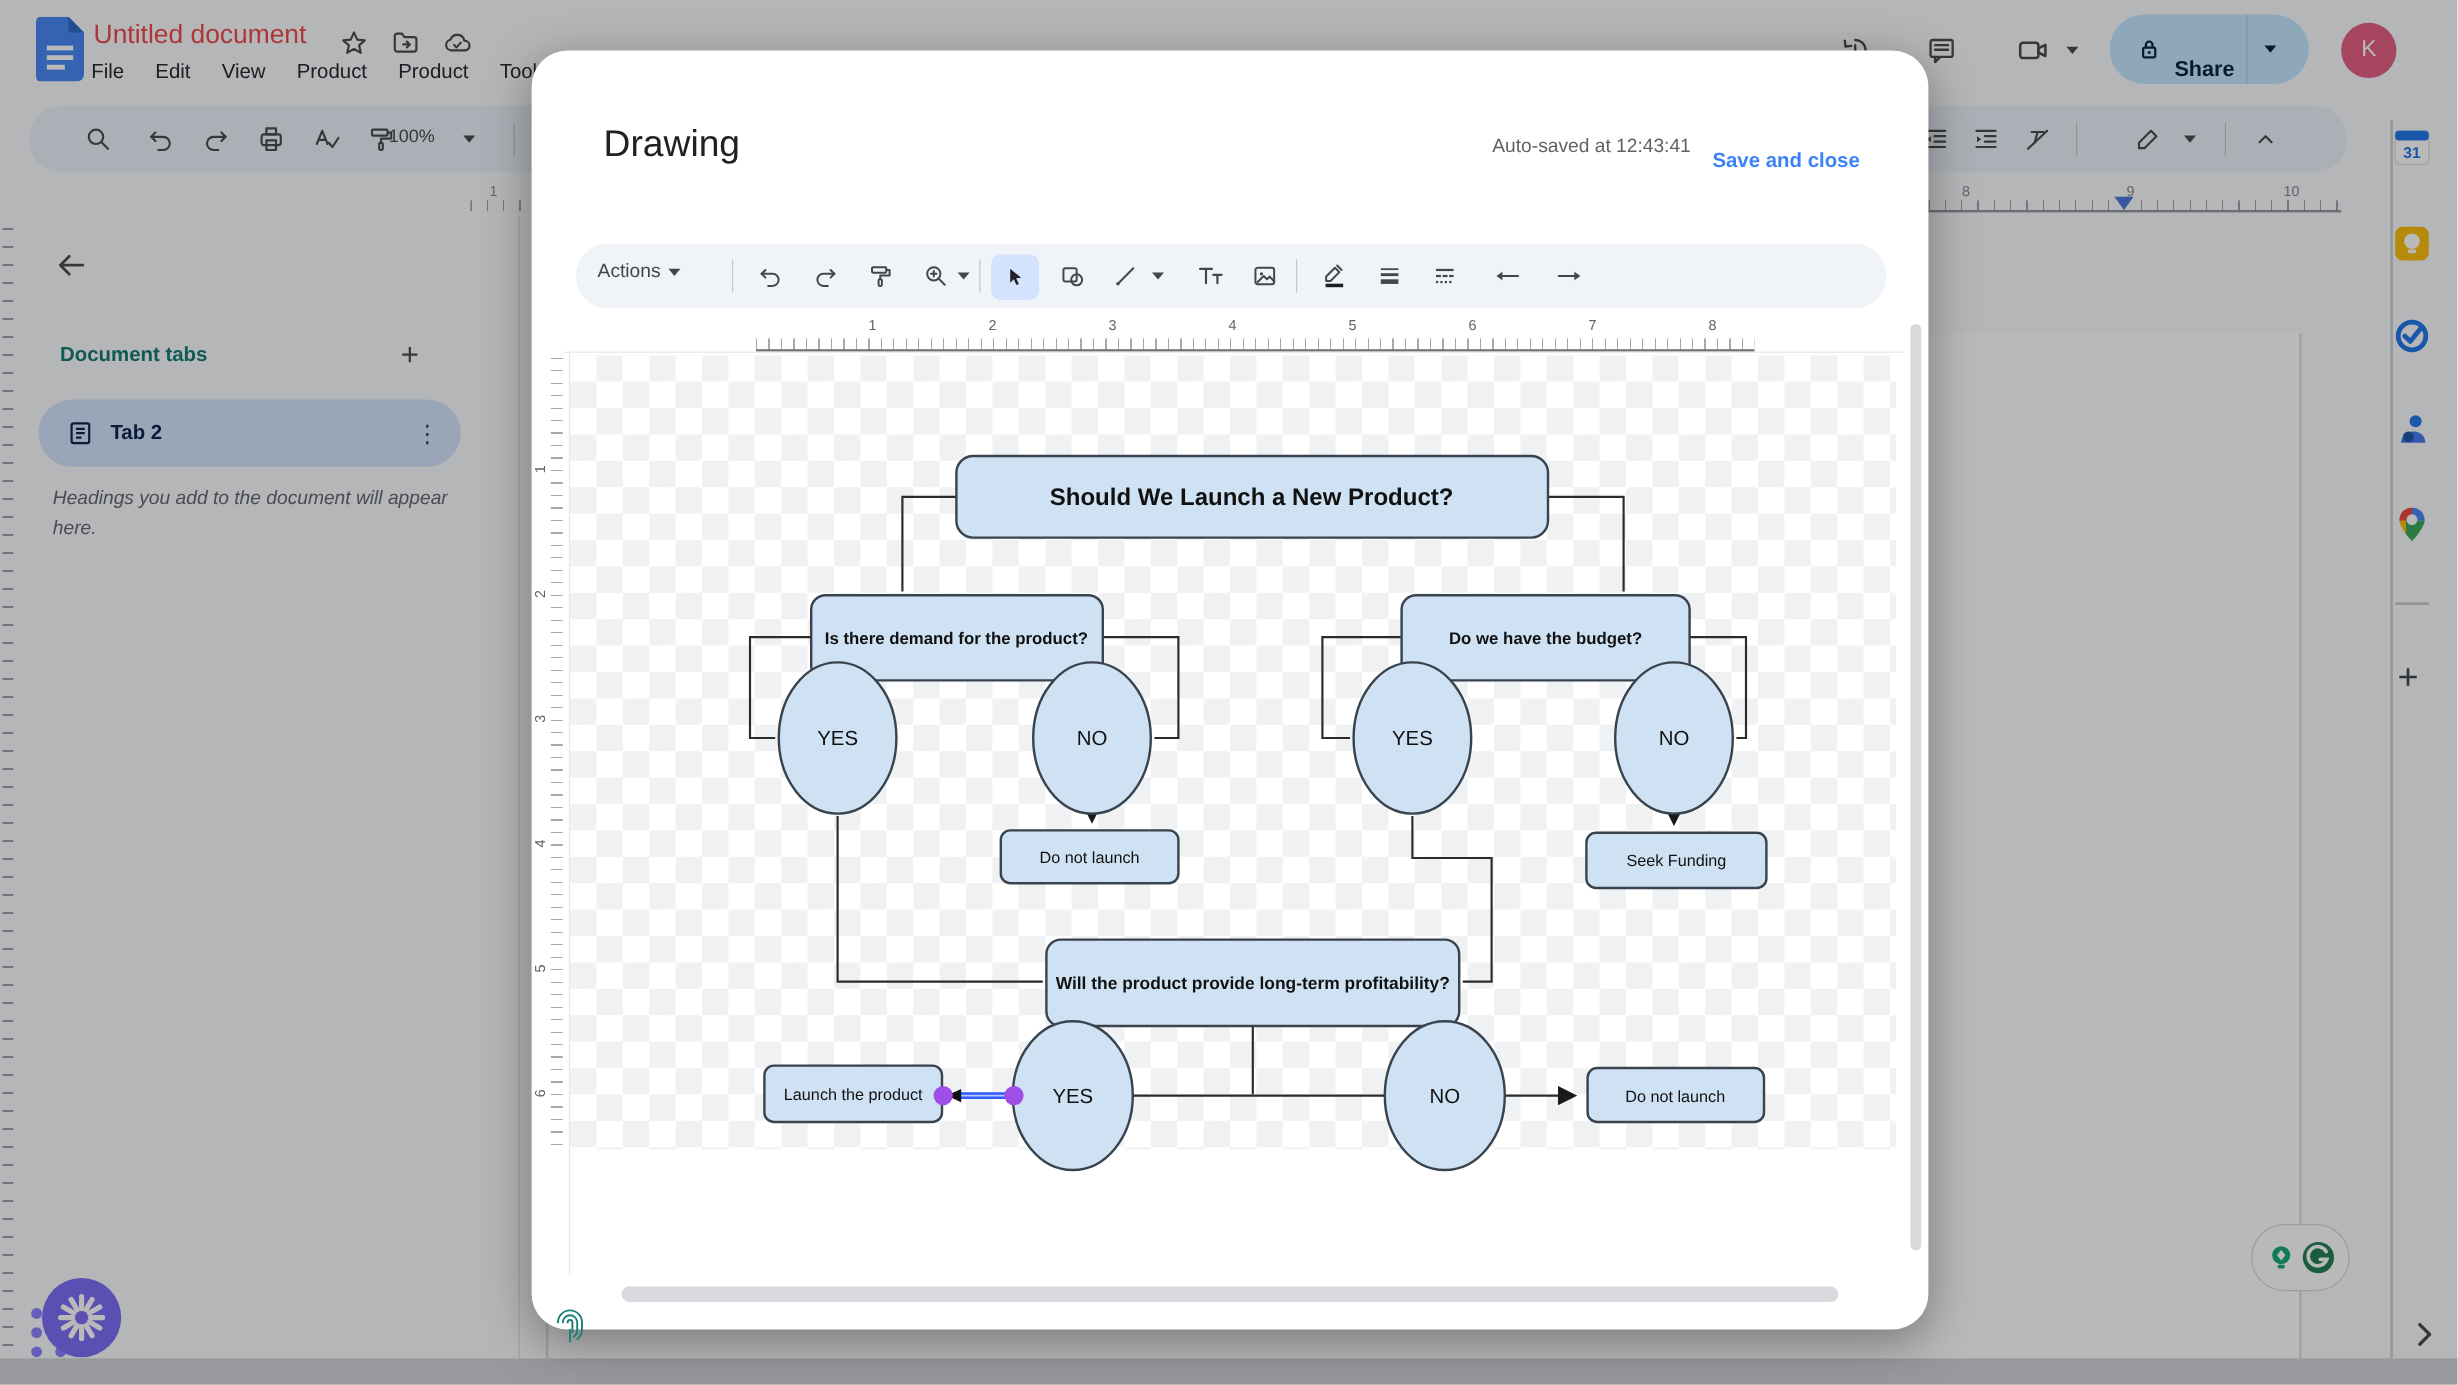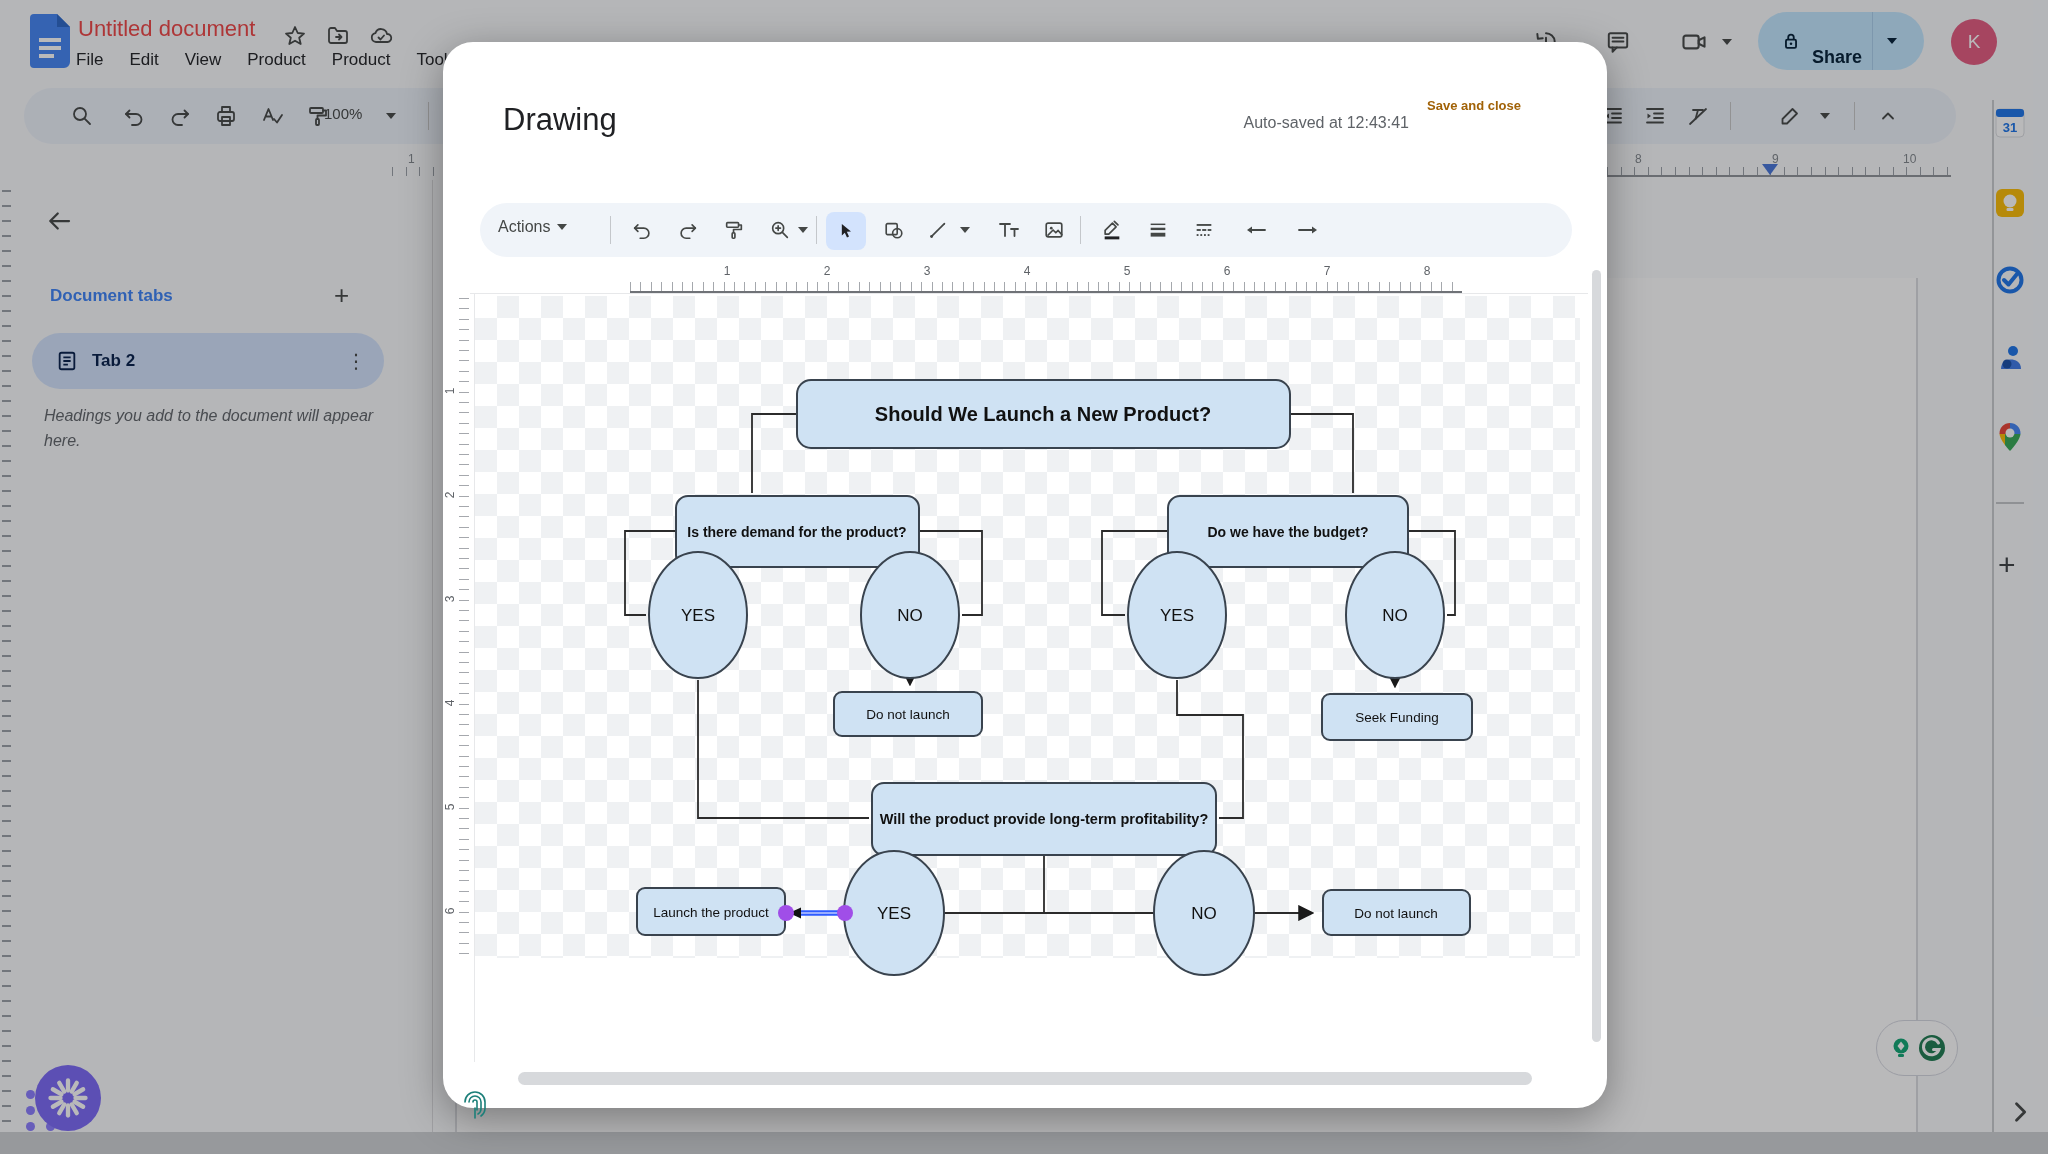--- a/index.html
+++ b/index.html
@@ -22,21 +22,21 @@
   .share-div { width:1px; height:58px; background:#aacfec; margin-left:10px; }
   .avatar { left:1951px; top:19px; width:46px; height:46px; border-radius:50%; background:#e4597f; color:#fff; display:flex; align-items:center; justify-content:center; font-size:19px; }
   .ruler-num { position:absolute; font-size:12px; color:#80868b; }
   .tickstrip-h { position:absolute; height:9px; background:repeating-linear-gradient(90deg,#9aa0a6 0 1px,transparent 1px 13.6px); }
   .ruler-base { position:absolute; height:2px; background:#8f9399; }
   .blue-tri { position:absolute; width:0; height:0; border-left:8px solid transparent; border-right:8px solid transparent; border-top:11px solid #4674d9; }
   .mini-vruler { left:2px; top:190px; width:9px; height:944px; background:repeating-linear-gradient(180deg,#9aa0a6 0 2px,transparent 2px 15px); }
 
   
   .back-arrow { left:44px; top:206px; font-size:28px; color:#444746; }
-  .sb-title { left:50px; top:286px; font-size:17px; font-weight:bold; color:#3b82f6; }
+  .sb-title { left:50px; top:286px; font-size:17px; font-weight:bold; color:#0f766e; }
   .sb-plus { left:334px; top:280px; font-size:26px; color:#444746; }
   .tab-pill { left:32px; top:333px; width:352px; height:56px; border-radius:28px; background:#d3e3fd; display:flex; align-items:center; }
   .tab-label { font-size:17px; font-weight:bold; color:#041e49; margin-left:14px; }
   .tab-dots { margin-left:auto; margin-right:18px; font-size:20px; color:#444746; letter-spacing:0; }
   .sb-hint { left:44px; top:404px; width:330px; font-style:italic; font-size:16px; line-height:1.55; color:#5f6368; }
 
   
   .doc-page { left:455px; top:278px; width:1462px; height:854px; background:#ffffff; }
   .page-edge { position:absolute; width:2px; background:#dadce0; }
   .panel-divider { left:1992px; top:100px; width:2px; height:1032px; background:#c9cccf; }
@@ -50,21 +50,21 @@
   .dots-grid i { width:9px; height:9px; border-radius:50%; background:#8a7bff; }
   .panel-chevron { left:2006px; top:1098px; }
 
   
   #scrim { left:0; top:0; width:2048px; height:1154px; background:rgba(22,24,28,0.30); z-index:5; }
 
   
   #modal { left:443px; top:42px; width:1164px; height:1066px; background:#ffffff; border-radius:30px; z-index:10; box-shadow:0 10px 40px rgba(0,0,0,0.35); }
   .m-title { left:60px; top:60px; font-size:31px; color:#202124; }
   .m-autosave { left:700px; top:72px; width:266px; text-align:right; font-size:16px; color:#5f6368; }
-  .m-save { left:984px; top:56px; font-size:13px; font-weight:bold; color:#a16207; }
+  .m-save { left:984px; top:82px; font-size:17px; font-weight:bold; color:#3b82f6; }
   .m-toolbar { left:37px; top:161px; width:1092px; height:54px; background:#f0f4f9; border-radius:27px; }
   .mt-item { position:absolute; top:11px; width:32px; height:32px; display:flex; align-items:center; justify-content:center; color:#444746; }
   .mt-div { position:absolute; top:13px; width:1px; height:28px; background:#c4c7cb; }
   .actions { left:18px; top:15px; font-size:16px; color:#444746; display:flex; align-items:center; gap:7px; }
   .sel-box { left:346px; top:9px; width:40px; height:38px; border-radius:8px; background:#d3e3fd; display:flex; align-items:center; justify-content:center; }
   .cr-num-h { position:absolute; top:222px; font-size:12px; color:#5f6368; width:20px; text-align:center; }
   .cr-ticks-h { left:187px; top:240px; width:832px; height:10px; background:repeating-linear-gradient(90deg,#a5a8ad 0 1px,transparent 1px 10.4px); }
   .cr-base-h { left:187px; top:249px; width:832px; height:2px; background:#6f7277; }
   .canvas-topline { left:27px; top:251px; width:1118px; height:1px; background:#e7e8ea; }
   .canvas-leftline { left:31px; top:252px; width:1px; height:768px; background:#e7e8ea; }

